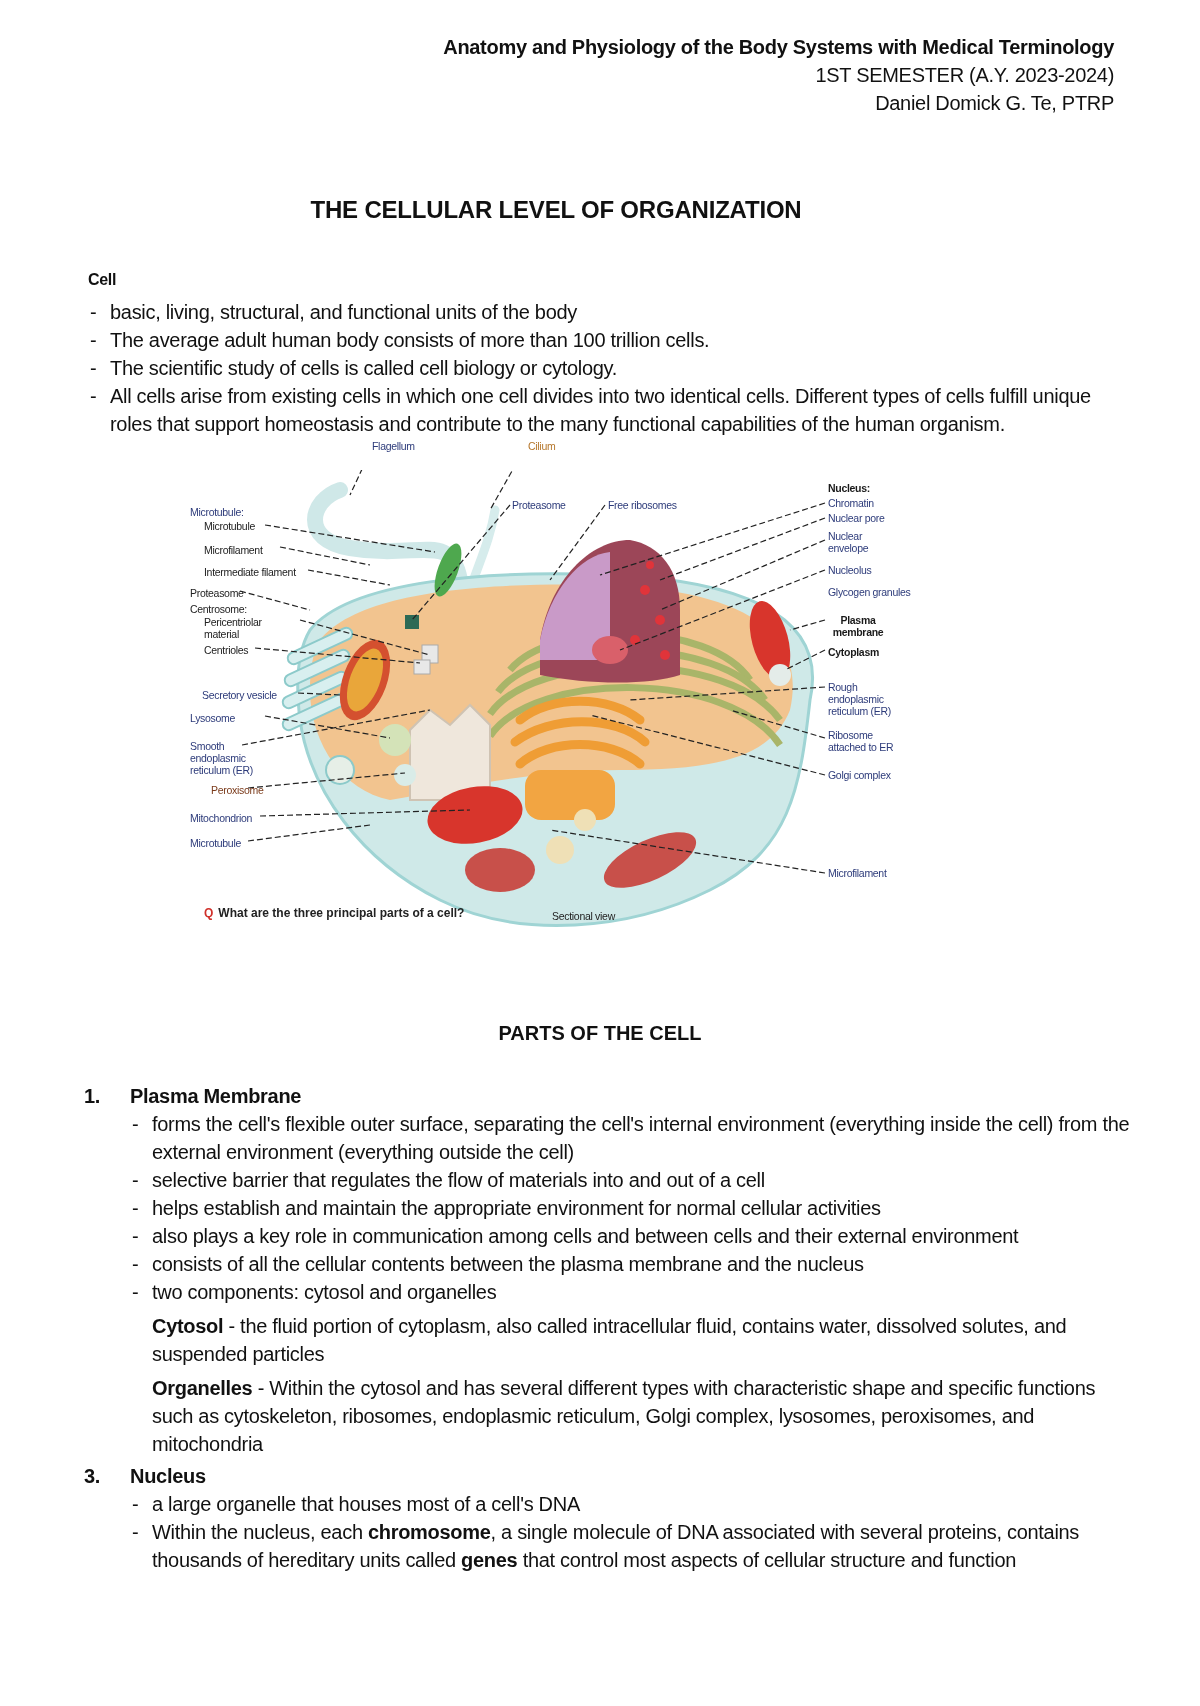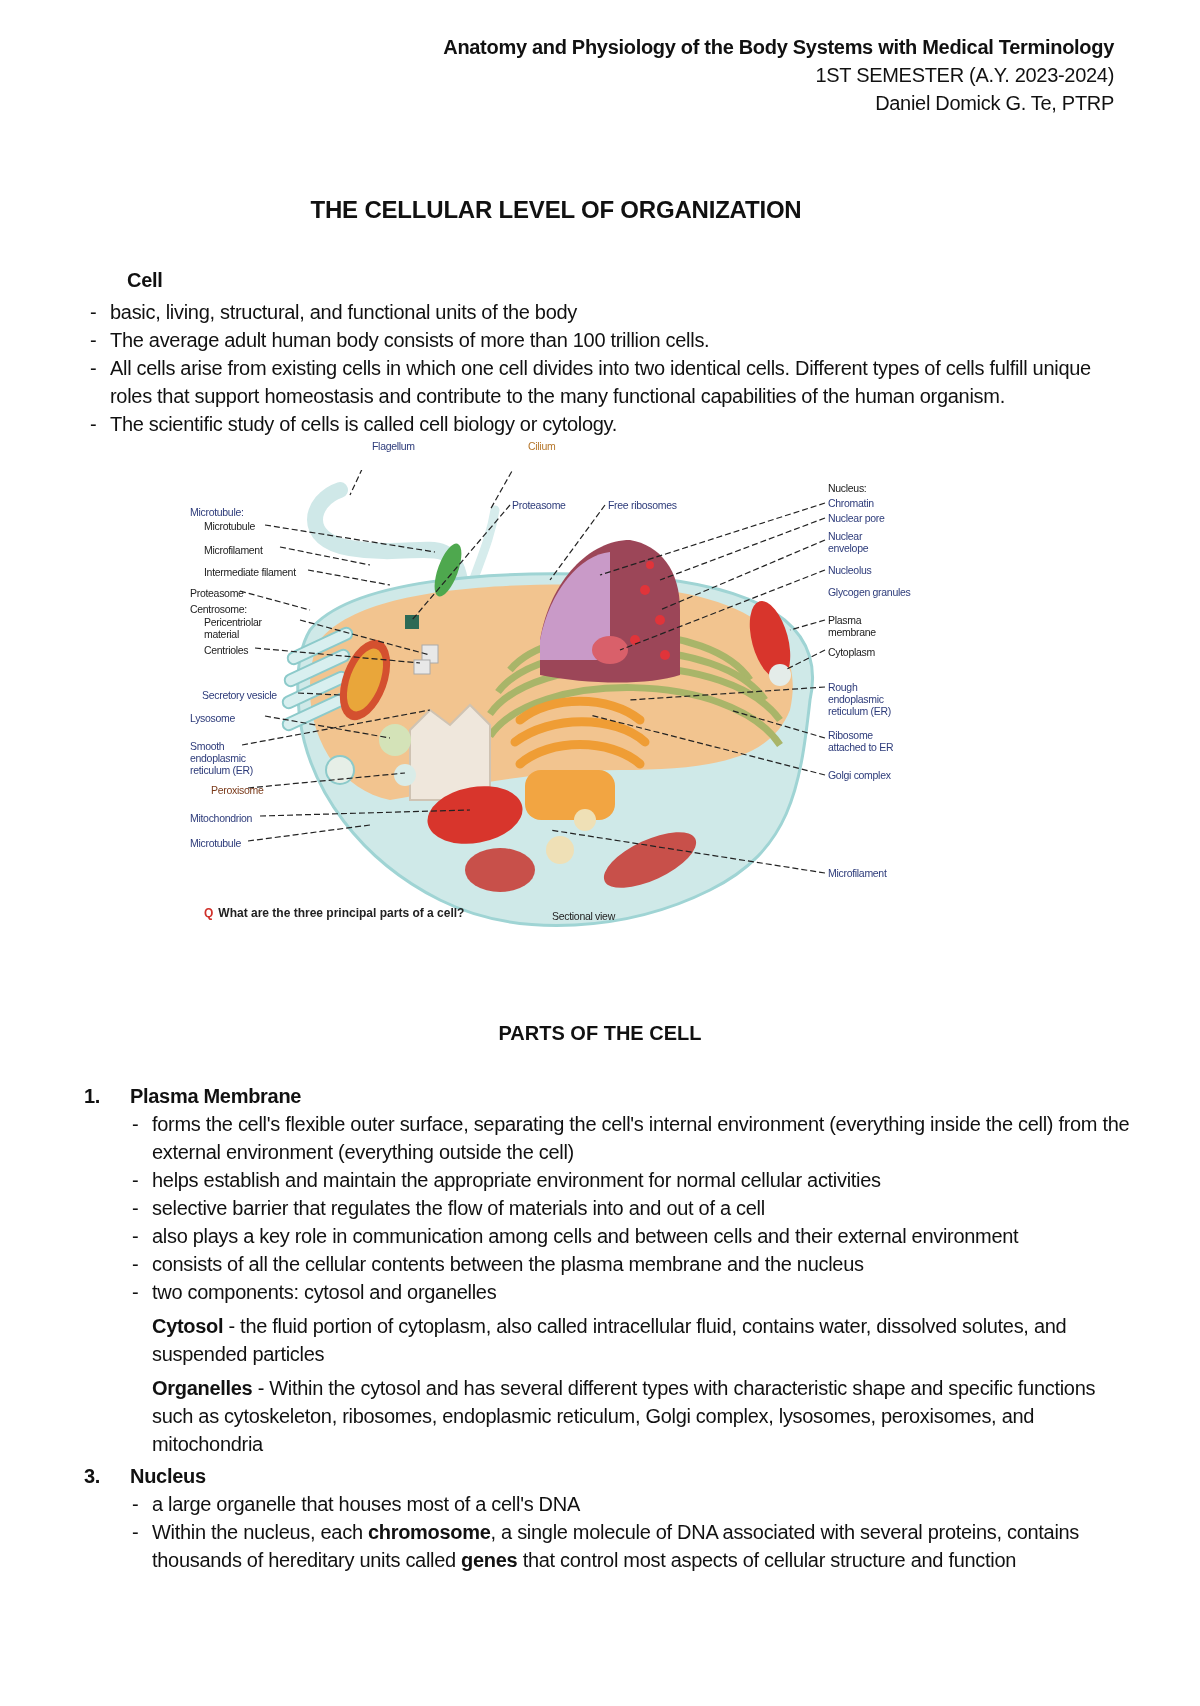--- a/index.html
+++ b/index.html
@@ -4,27 +4,27 @@
 <style>
   html, body { margin: 0; padding: 0; background: #ffffff; }
   body { width: 1200px; height: 1706px; position: relative; overflow: hidden;
          font-family: "Liberation Sans", sans-serif; color: #111; }
   .header { position: absolute; right: 86px; top: 34px; text-align: right; }
   .header .course { font-weight: bold; font-size: 20px; line-height: 27px; letter-spacing: -0.3px; }
   .header .line { font-size: 20px; line-height: 28px; letter-spacing: -0.3px; }
   .title { position: absolute; top: 196px; left: 0; width: 1112px; text-align: center;
            font-weight: bold; font-size: 24px; letter-spacing: -0.2px; }
   .section { position: absolute; left: 88px; width: 1040px; font-size: 20px; line-height: 28px; letter-spacing: -0.3px; }
-  .h-cell { font-weight: bold; font-size: 20px; margin-left: 39px; }
+  .h-cell { font-weight: bold; font-size: 16px; }
   .bullets { list-style: none; margin: 4px 0 0 0; padding: 0; }
   .bullets li { position: relative; padding-left: 22px; line-height: 28px; }
   .bullets li::before { content: "-"; position: absolute; left: 2px; top: 0; }
   .diagram { position: absolute; left: 190px; top: 470px; width: 800px; height: 540px; }
   .lbl { position: absolute; font-size: 10.5px; line-height: 12px; color: #2d3b7a; letter-spacing: -0.3px; white-space: nowrap; }
-  .lbl.b { font-weight: normal; color: #1a1a1a; }
+  .lbl.b { font-weight: bold; color: #1a1a1a; text-align: center; }
   .lbl.dark { color: #222; }
   .q { position: absolute; left: 14px; top: 520px; font-size: 12px; font-weight: bold; color: #222; }
   .q .qmark { color: #d0302a; margin-right: 5px; }
   .sect-title { position: absolute; top: 1022px; left: 0; width: 1200px; text-align: center; font-weight: bold; font-size: 20px; }
   .parts { position: absolute; left: 84px; top: 1082px; width: 1050px; font-size: 20px; letter-spacing: -0.3px; }
   .part { margin: 0; }
   .part-head { font-weight: bold; line-height: 28px; }
   .part-head .num { display: inline-block; width: 46px; }
   .part .bullets { margin: 0 0 0 46px; }
   .sub { margin: 6px 0 4px 68px; line-height: 28px; }
@@ -39,22 +39,22 @@
   <div class="line">Daniel Domick G. Te, PTRP</div>
 </div>
 
 <div class="title">THE CELLULAR LEVEL OF ORGANIZATION</div>
 
 <div class="section" style="top:266px;">
   <div class="h-cell">Cell</div>
   <ul class="bullets">
     <li>basic, living, structural, and functional units of the body</li>
     <li>The average adult human body consists of more than 100 trillion cells.</li>
+    <li>The scientific study of cells is called cell biology or cytology.</li>
     <li>All cells arise from existing cells in which one cell divides into two identical cells. Different types of cells fulfill unique roles that support homeostasis and contribute to the many functional capabilities of the human organism.</li>
-    <li>The scientific study of cells is called cell biology or cytology.</li>
   </ul>
 </div>
 
 <div class="diagram">
   <svg width="800" height="540" viewBox="0 0 800 540">
 
     <path d="M150 20 C120 30, 110 70, 160 78 C230 90, 260 60, 270 110" stroke="#cfe8e8" stroke-width="16" fill="none" stroke-linecap="round"></path>
 
     <path d="M305 40 C300 70, 290 90, 280 120" stroke="#d6ecec" stroke-width="9" fill="none" stroke-linecap="round"></path>
 
@@ -195,22 +195,22 @@
   <div class="lbl dark" style="left:362px;top:440px;">Sectional view</div>
 </div>
 
 <div class="sect-title">PARTS OF THE CELL</div>
 
 <div class="parts">
   <div class="part">
     <div class="part-head"><span class="num">1.</span><span>Plasma Membrane</span></div>
     <ul class="bullets">
       <li>forms the cell's flexible outer surface, separating the cell's internal environment (everything inside the cell) from the external environment (everything outside the cell)</li>
+      <li>selective barrier that regulates the flow of materials into and out of a cell</li>
       <li>helps establish and maintain the appropriate environment for normal cellular activities</li>
-      <li>selective barrier that regulates the flow of materials into and out of a cell</li>
       <li>also plays a key role in communication among cells and between cells and their external environment</li>
     </ul>
   </div>
   <div class="part">
     <ul class="bullets">
       <li>consists of all the cellular contents between the plasma membrane and the nucleus</li>
       <li>two components: cytosol and organelles</li>
     </ul>
     <div class="sub"><b>Cytosol</b><span> - the fluid portion of cytoplasm, also called intracellular fluid, contains water, dissolved solutes, and suspended particles</span></div>
     <div class="sub"><b>Organelles</b><span> - Within the cytosol and has several different types with characteristic shape and specific functions such as cytoskeleton, ribosomes, endoplasmic reticulum, Golgi complex, lysosomes, peroxisomes, and mitochondria</span></div>

